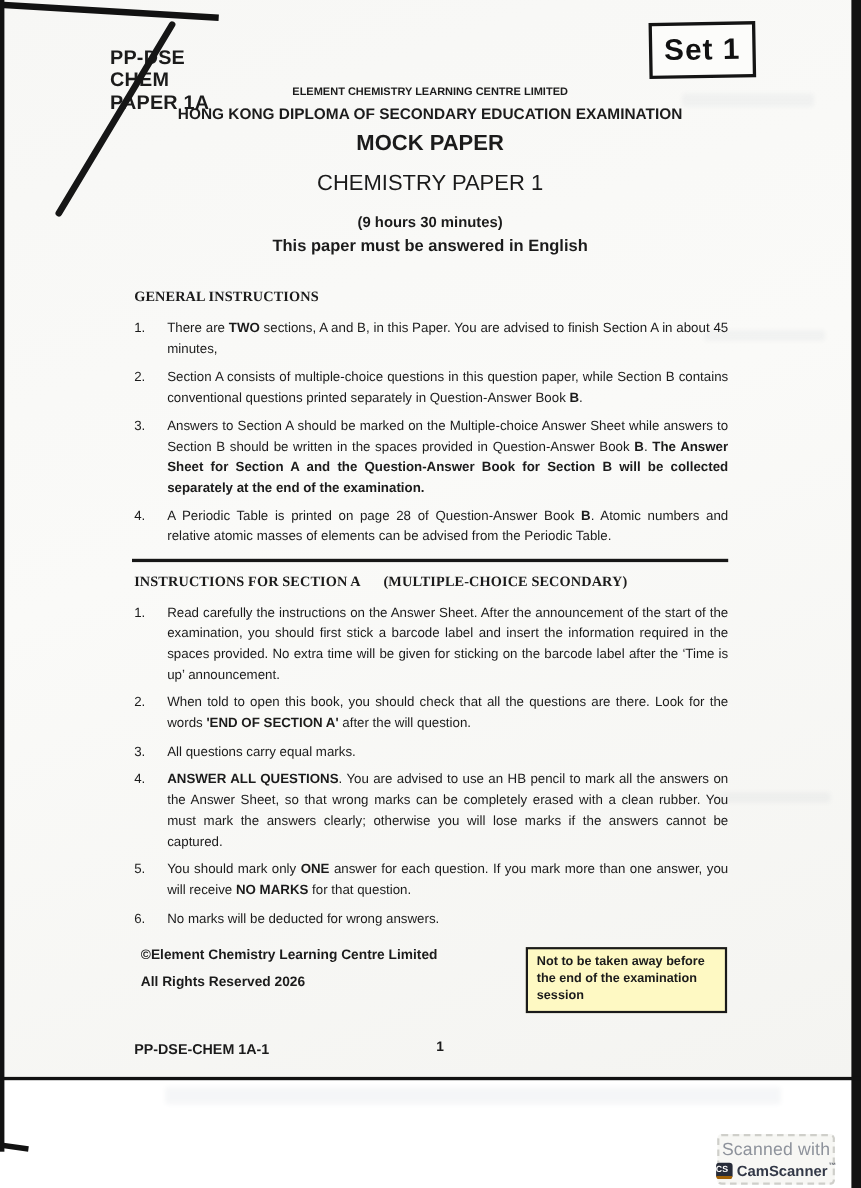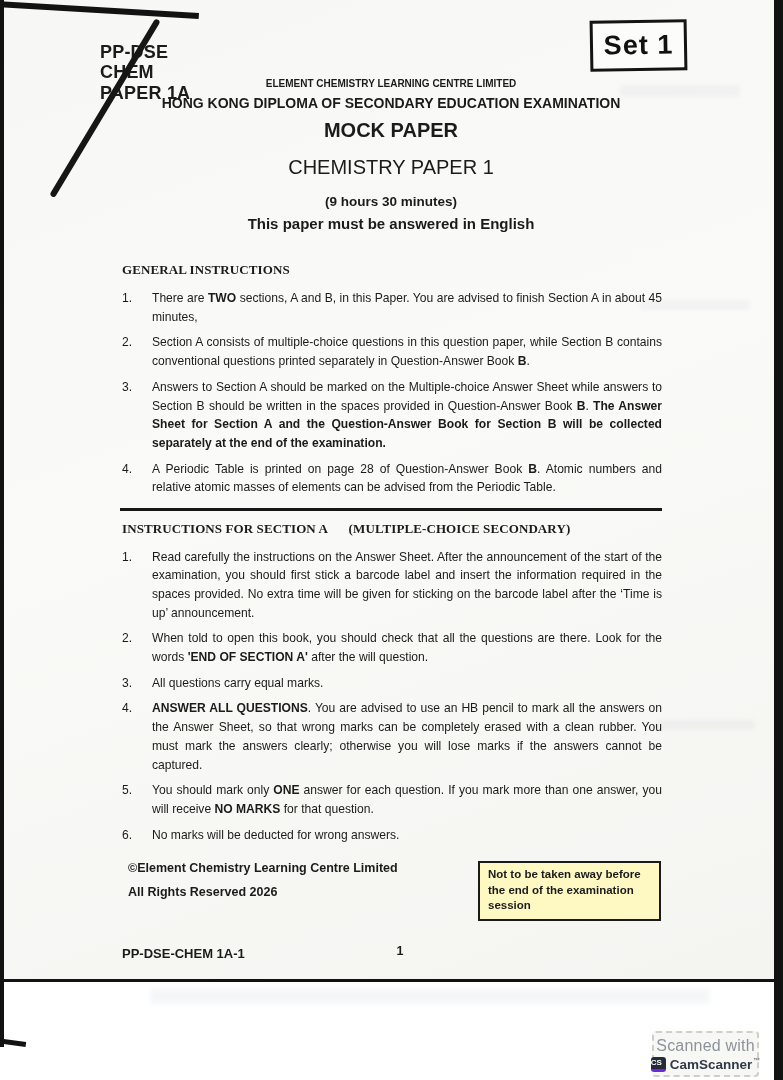--- a/index.html
+++ b/index.html
@@ -137,21 +137,21 @@
     background: #f7f7f4;
     display: flex; flex-direction: column;
     align-items: center; justify-content: center;
     gap: 2px;
   }
   .cam-line1 { font-size: 16px; color: #8d929b; letter-spacing: 0.2px; }
   .cam-row { display: flex; align-items: center; gap: 4px; }
   .cs-logo {
     width: 15px; height: 15px; border-radius: 3px;
     background: #262b38;
-    border-bottom: 3px solid #6d28d9;
+    border-bottom: 3px solid #a16207;
     color: #ffffff; font-size: 8px; font-weight: 700;
     display: flex; align-items: center; justify-content: flex-start;
   }
   .cam-name { font-size: 13.5px; font-weight: 700; color: #323847; }
   .cam-tm { font-size: 7px; color: #6b6f78; vertical-align: top; margin-left: 1px; }
 </style>
 </head>
 <body>
 
 <div class="stage">

